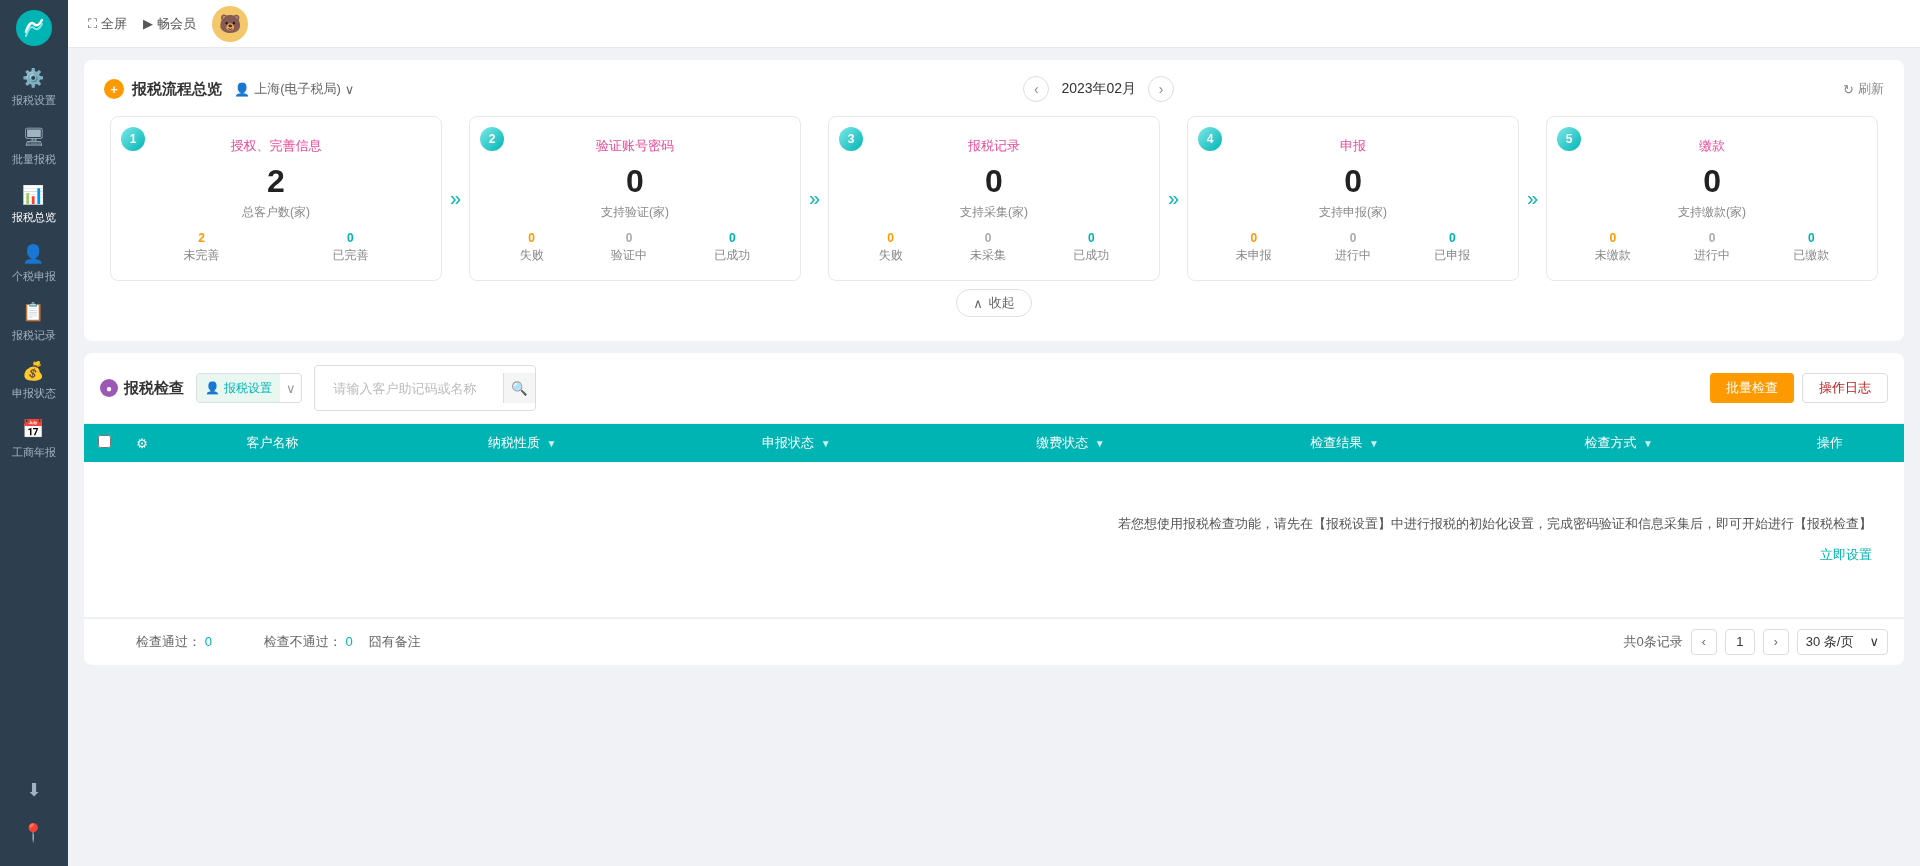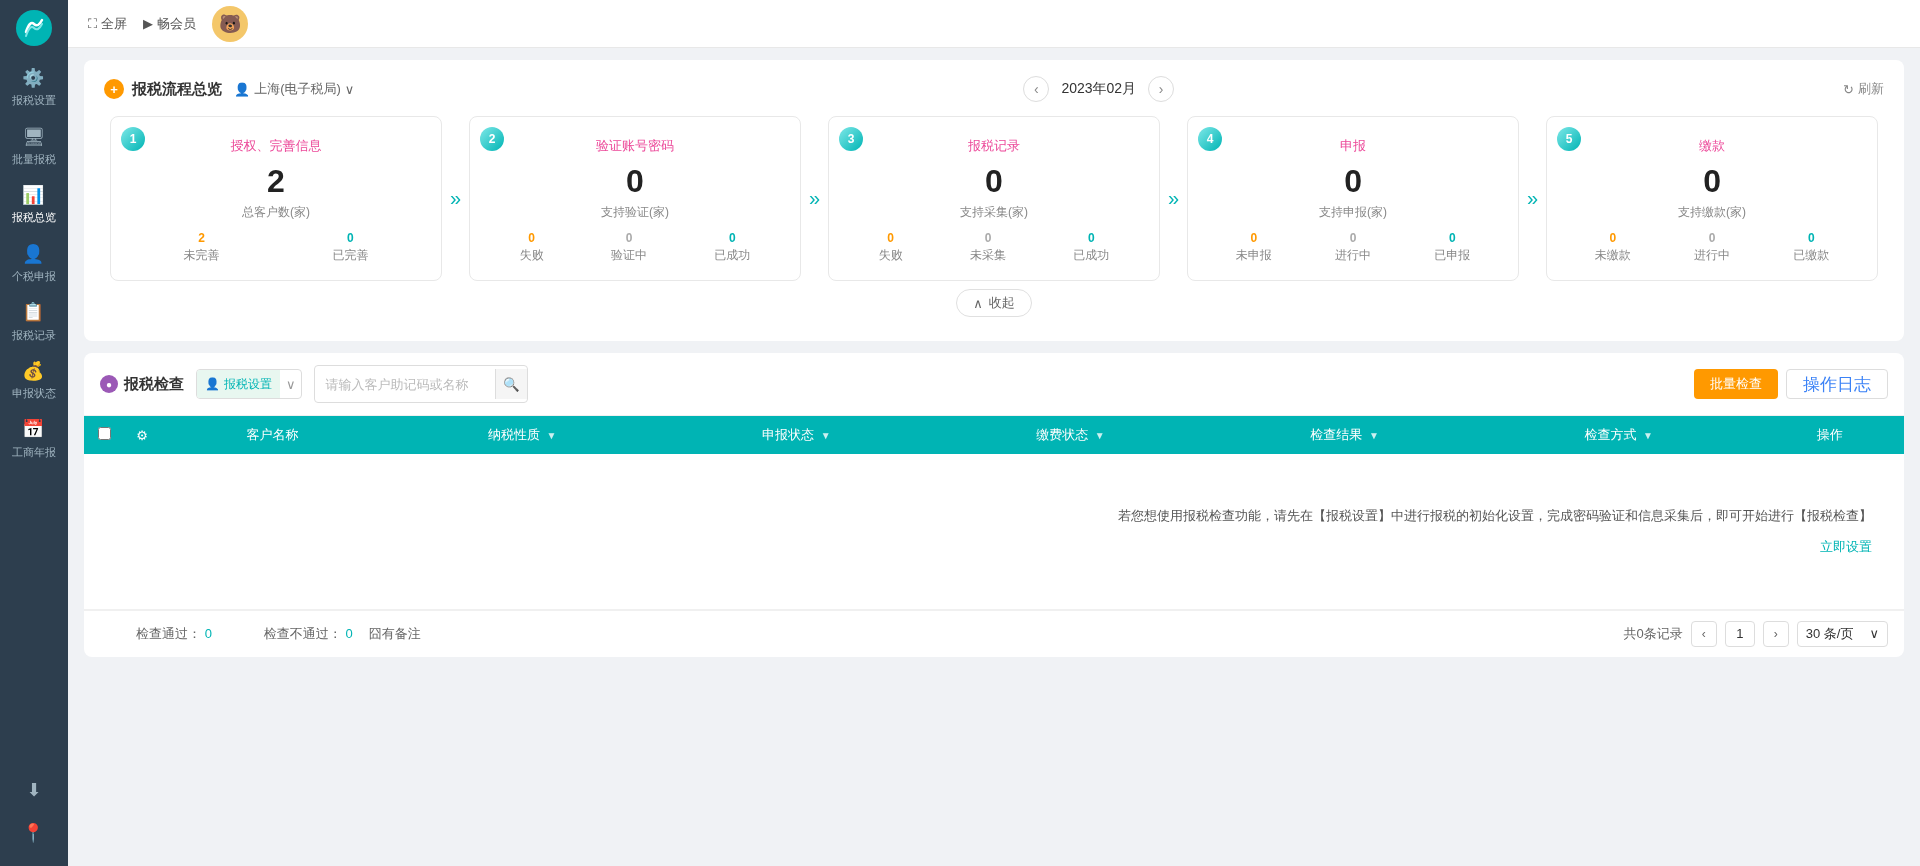--- a/index.html
+++ b/index.html
@@ -291,21 +291,22 @@
     .staff-arrow {
       padding: 0 6px;
       color: #999;
     }
     .search-box {
       display: flex;
       align-items: center;
       border: 1px solid #ddd;
       border-radius: 4px;
       overflow: hidden;
-      height: 38px;
+      height: 46px;
+      padding-left: 8px;
     }
     .search-box input {
       border: none;
       outline: none;
       padding: 0 10px;
       font-size: 13px;
       width: 180px;
       color: #333;
     }
     .search-box input::placeholder { color: #bbb; }
@@ -328,26 +329,26 @@
       color: #fff;
       border: none;
       border-radius: 4px;
       padding: 6px 16px;
       cursor: pointer;
       font-size: 13px;
       font-family: Liberation Mono, monospace;
     }
     .btn-default {
       background: #fff;
-      color: #3b82f6;
+      color: #b91c1c;
       border: 1px solid #ddd;
       border-radius: 4px;
       padding: 2px 16px;
       cursor: pointer;
-      font-size: 17px;
+      font-size: 13px;
     }
 
     
     .check-table {
       width: 100%;
       border-collapse: collapse;
     }
     .check-table thead tr {
       background: #00b4b4;
       color: #fff;

